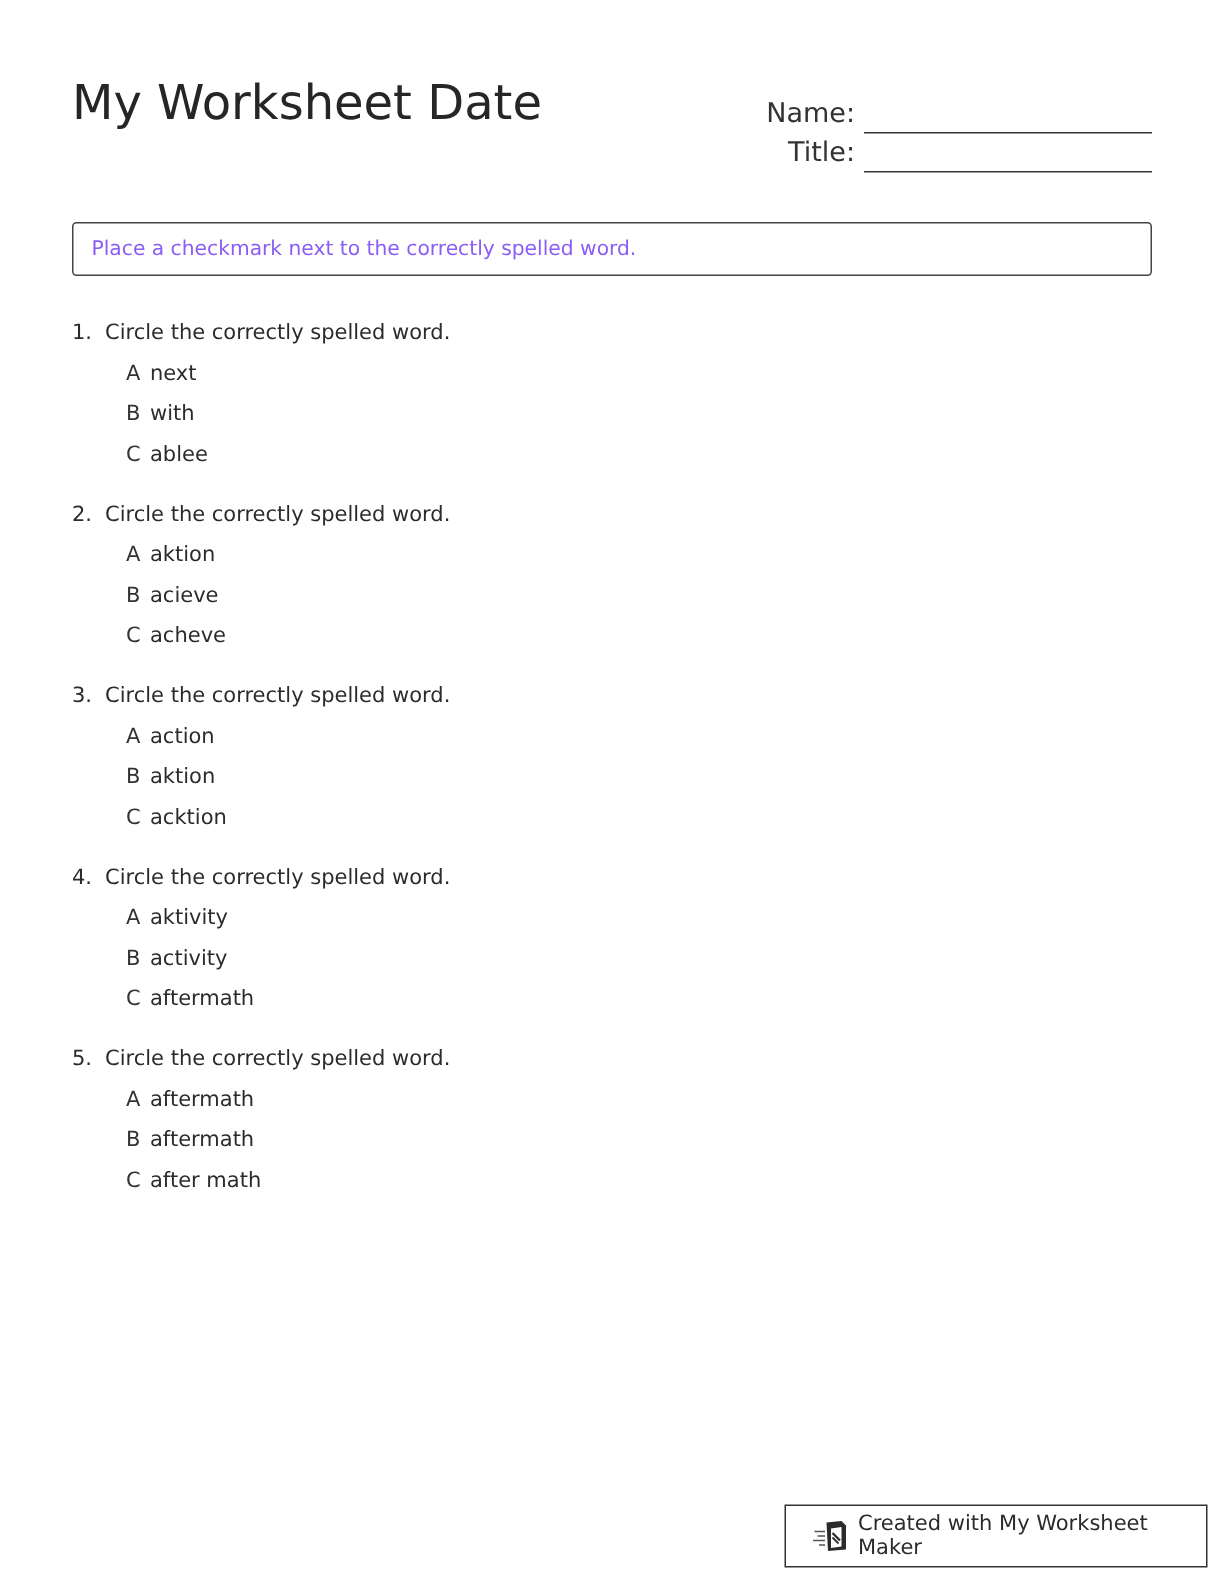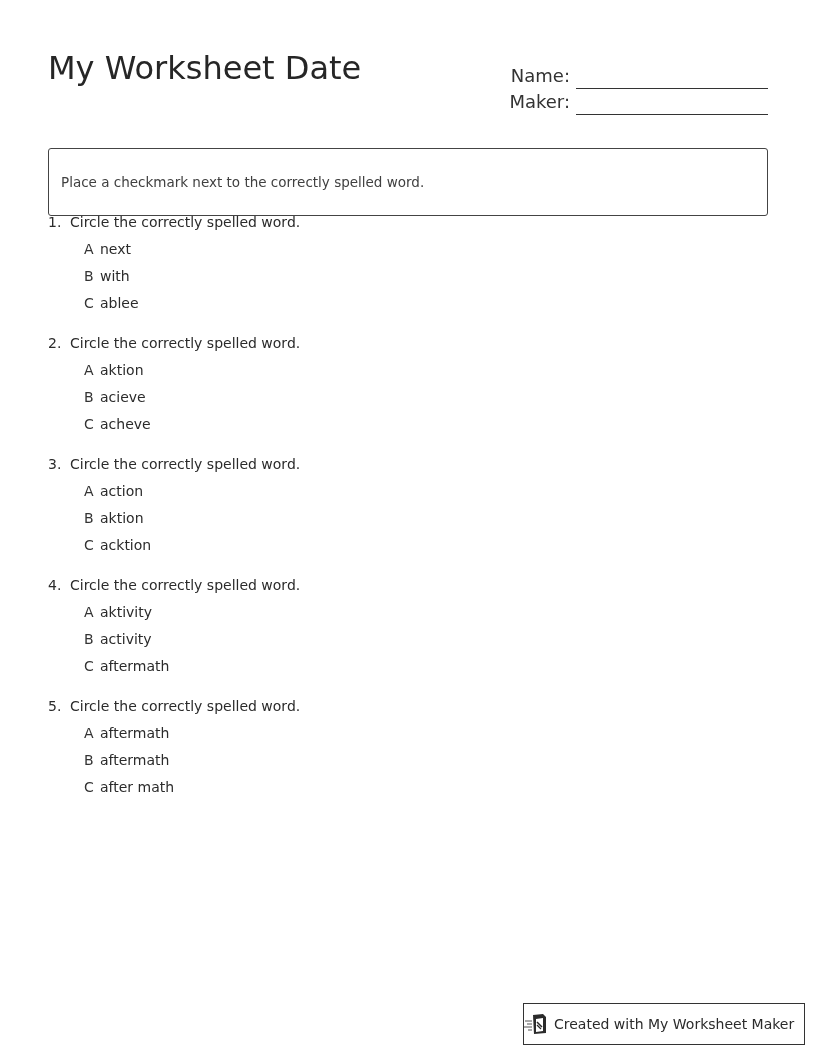--- a/index.html
+++ b/index.html
@@ -47,25 +47,25 @@
       border-bottom: 1.5px solid #333;
     }
     .instructions {
       position: absolute;
       left: 48px;
       top: 148px;
       width: 694px;
       height: 34px;
       border: 1.5px solid #444;
       border-radius: 3px;
-      padding: 16px 12px;
+      padding: 0 12px;
       box-sizing: content-box;
       font-size: 13.5px;
       line-height: 34px;
-      color: #404040;
+      color: #8b5cf6;
       width: 694px;
     }
     .questions {
       position: absolute;
       left: 48px;
       top: 212px;
       width: 700px;
     }
     .question {
       margin-bottom: 20px;
@@ -100,21 +100,21 @@
     .footer-badge {
       position: absolute;
       left: 523px;
       top: 1003px;
       width: 282px;
       height: 42px;
       border: 1.5px solid #333;
       box-sizing: border-box;
       display: flex;
       align-items: center;
-      padding-left: 0;
+      padding-left: 18px;
       font-size: 14px;
       color: #2b2b2b;
     }
     .footer-icon {
       width: 24px;
       height: 22px;
       margin-right: 6px;
       display: inline-block;
     }
   </style>
@@ -122,21 +122,21 @@
 <body>
 
 <h1 class="title">My Worksheet Date</h1>
 
 <div class="field-row name">
   <span class="field-label">Name:</span>
   <span class="field-line"></span>
 </div>
 
 <div class="field-row date">
-  <span class="field-label">Maker:</span>
+  <span class="field-label">Title:</span>
   <span class="field-line"></span>
 </div>
 
 <div class="instructions">Place a checkmark next to the correctly spelled word.</div>
 
 <div class="questions">
 
   <div class="question">
     <div class="q-line">
       <span class="q-num">1.</span>

